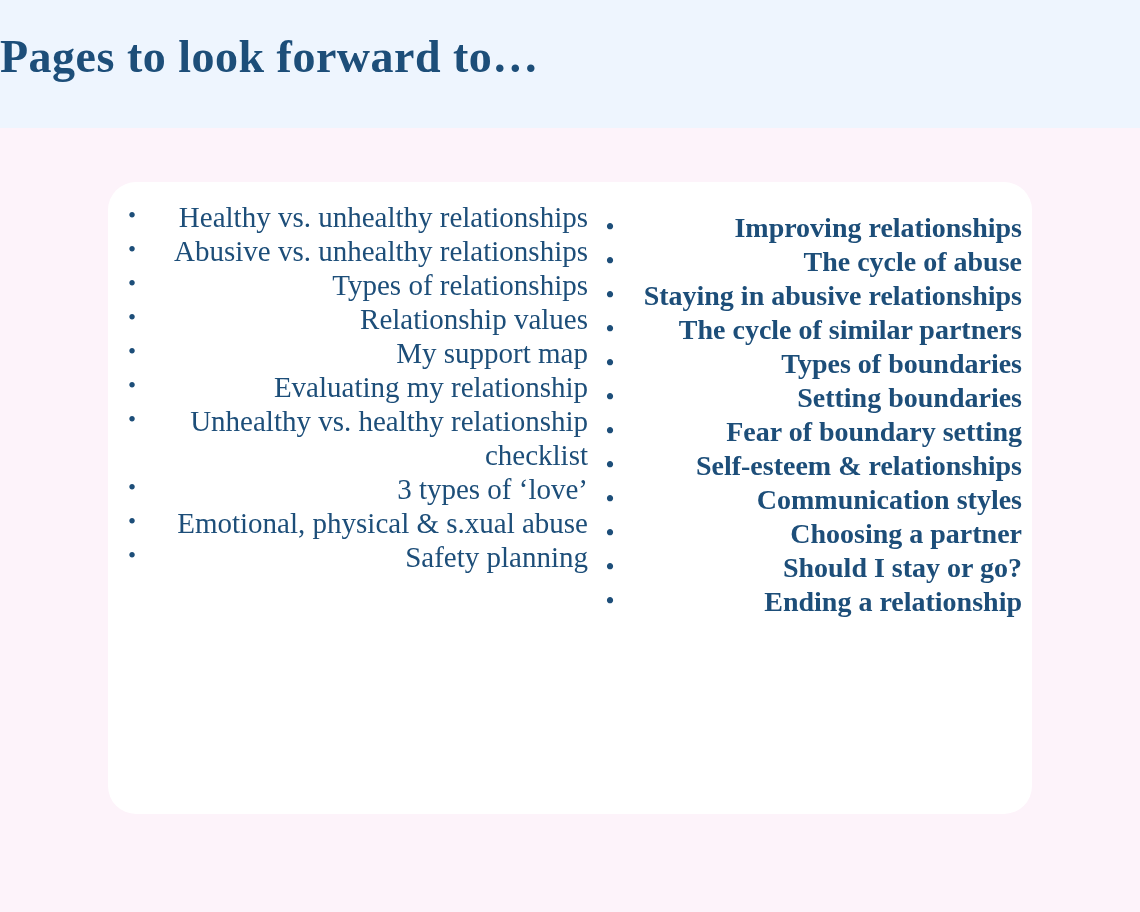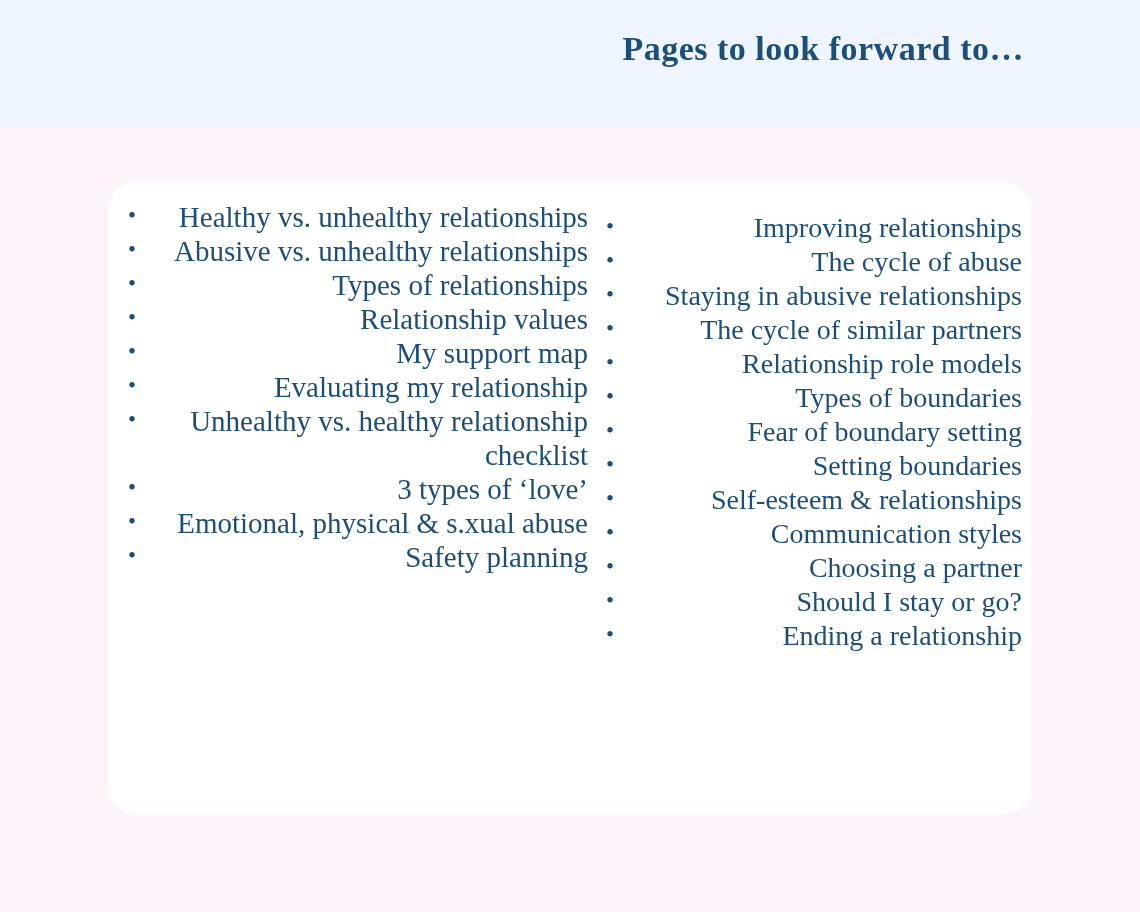--- a/index.html
+++ b/index.html
@@ -25,24 +25,24 @@
     top: 0;
     width: 1140px;
     height: 128px;
     background: #eef5fe;
   }
   .page-title {
     position: absolute;
     left: 0;
     top: 30px;
     width: 1024px;
-    text-align: right;
+    text-align: left;
     font-family: "Liberation Serif", serif;
     font-weight: bold;
-    font-size: 34px;
+    font-size: 46px;
     letter-spacing: 0.5px;
     color: #1d4e79;
   }
   .card {
     position: absolute;
     left: 108px;
     top: 182px;
     width: 924px;
     height: 632px;
     background: #ffffff;
@@ -87,20 +87,21 @@
     position: absolute;
     left: 8px;
     top: -1px;
     font-size: 23px;
     line-height: 34px;
     color: #1d4e79;
   }
   .col-right ul.bullets li {
     font-size: 28px;
     line-height: 34px;
+    font-weight: bold;
   }
 </style>
 </head>
 <body>
 
 <div class="page">
 
   <div class="header-band"></div>
 
   <div class="page-title">Pages to look forward to…</div>
@@ -122,24 +123,23 @@
           <li>Safety planning</li>
         </ul>
       </div>
 
       <div class="col col-right">
         <ul class="bullets">
           <li>Improving relationships</li>
           <li>The cycle of abuse</li>
           <li>Staying in abusive relationships</li>
           <li>The cycle of similar partners</li>
-          <li>Relationship role models</li>
           <li>Types of boundaries</li>
+          <li>Setting boundaries</li>
           <li>Fear of boundary setting</li>
-          <li>Setting boundaries</li>
           <li>Self-esteem &amp; relationships</li>
           <li>Communication styles</li>
           <li>Choosing a partner</li>
           <li>Should I stay or go?</li>
           <li>Ending a relationship</li>
         </ul>
       </div>
 
     </div>
   </div>

